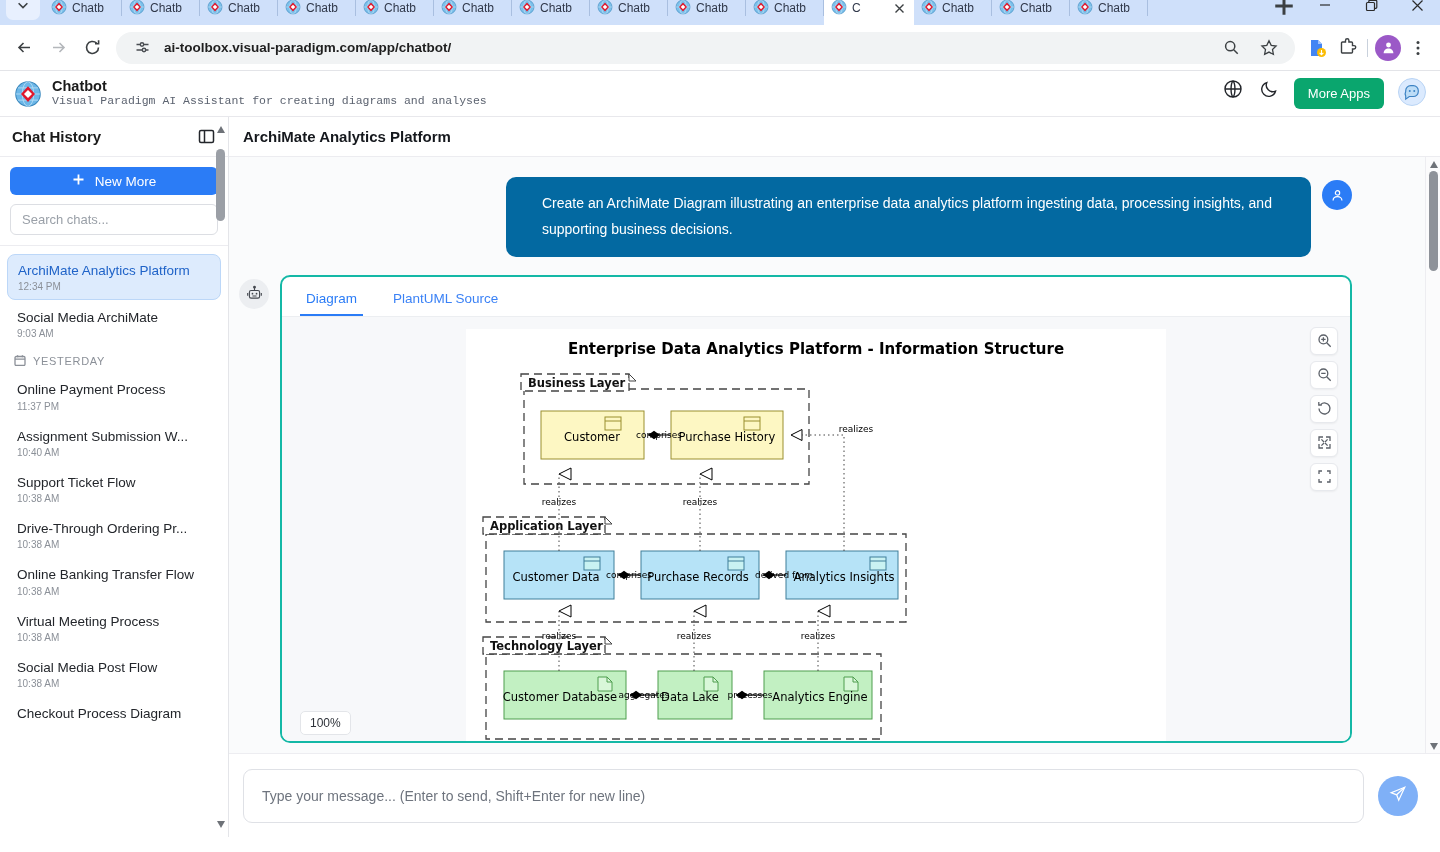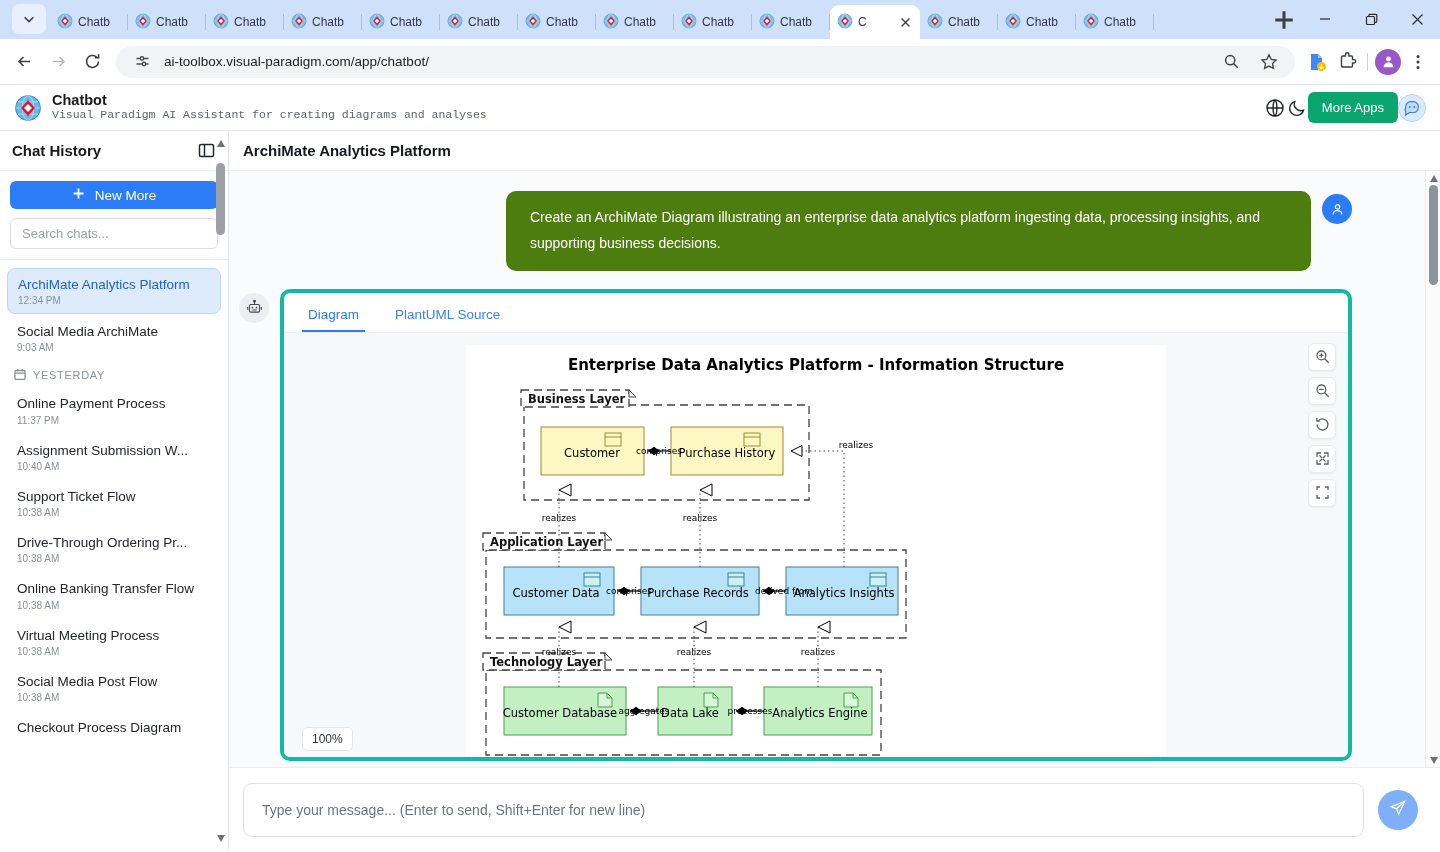--- a/index.html
+++ b/index.html
@@ -6,25 +6,25 @@
   * { box-sizing: border-box; margin: 0; padding: 0; }
   html, body {
     width: 1440px; height: 852px;
     font-family: "Liberation Sans", sans-serif;
     overflow: hidden;
     background: #ffffff;
   }
 
   
   .browser-tabstrip {
-    height: 39px;
+    height: 25px;
     background: #cfe0fa;
     display: flex;
     align-items: flex-end;
-    padding-left: 8px;
+    padding-left: 2px;
     position: relative;
   }
   .tab-list-btn {
     width: 34px; height: 30px;
     margin: 0 4px 5px 4px;
     border-radius: 7px;
     background: #e8f0fe;
     display: flex; align-items: center; justify-content: center;
     flex: 0 0 auto;
   }
@@ -77,20 +77,21 @@
   .win-btn { width: 46px; height: 40px; display: flex; align-items: center; justify-content: center; }
 
   .browser-toolbar {
     height: 46px;
     background: #ffffff;
     display: flex;
     align-items: center;
     padding: 0 8px;
     gap: 2px;
     border-bottom: 1px solid #e3e4e8;
+    font-weight: bold;
   }
   .nav-btn { width: 32px; height: 32px; border-radius: 50%; display:flex; align-items:center; justify-content:center; flex:0 0 auto;}
   .omnibox {
     flex: 1 1 auto;
     height: 32px;
     background: #f1f3f4;
     border-radius: 16px;
     display: flex;
     align-items: center;
     padding: 0 6px 0 12px;
@@ -115,21 +116,21 @@
     display: flex;
     align-items: center;
     padding: 0 14px;
     border-bottom: 1px solid #e8e8ec;
     gap: 10px;
   }
   .app-logo { width: 28px; height: 28px; flex: 0 0 auto; }
   .app-title-wrap { display: flex; flex-direction: column; justify-content: center; }
   .app-title { font-size: 14.5px; font-weight: bold; color: #1a1a1a; line-height: 1.15; }
   .app-sub { font-size: 11.5px; color: #5c6370; line-height: 1.3; font-family: Liberation Mono, monospace; }
-  .app-header-right { margin-left: auto; display: flex; align-items: center; }
+  .app-header-right { margin-left: auto; display: flex; gap: 14px; }
   .hdr-icon { width: 22px; height: 22px; display: flex; align-items: center; justify-content: center; }
   .more-apps-btn {
     background: #0aa66e;
     color: #fff;
     font-size: 13px;
     padding: 8px 14px;
     border-radius: 6px;
     border: none;
     font-family: "Liberation Sans", sans-serif;
     cursor: pointer;
@@ -241,41 +242,41 @@
   }
 
   .msg-user-row { display: flex; justify-content: flex-end; align-items: flex-start; gap: 11px; padding-right: 28px; }
   .avatar-user {
     width: 30px; height: 30px; border-radius: 50%;
     background: #2b7cf6;
     display: flex; align-items: center; justify-content: center;
     flex: 0 0 auto; margin-top: 3px;
   }
   .bubble-user {
-    background: #4d7c0f;
+    background: #0369a1;
     color: #fff;
     border-radius: 10px;
-    padding: 14px 24px;
+    padding: 14px 36px;
     font-size: 14px;
     line-height: 1.85;
     max-width: 805px;
   }
 
   .msg-bot-row { display: flex; align-items: flex-start; gap: 11px; margin-top: 18px; }
   .avatar-bot {
     width: 30px; height: 30px; border-radius: 50%;
     background: #eceef1;
     display: flex; align-items: center; justify-content: center;
     flex: 0 0 auto; margin-top: 4px;
   }
   .card {
     flex: 1 1 auto;
     min-width: 0;
     background: #fff;
-    border: 4px solid #14b8a6;
+    border: 2px solid #14b8a6;
     border-radius: 10px;
     overflow: hidden;
     margin-right: 28px;
   }
   .tabs-row { display: flex; gap: 4px; padding: 10px 18px 0 18px; border-bottom: 1px solid #eceef1;}
   .vtab {
     font-size: 13.5px;
     color: #3b82f6;
     padding: 4px 6px 8px 6px;
     cursor: pointer;

